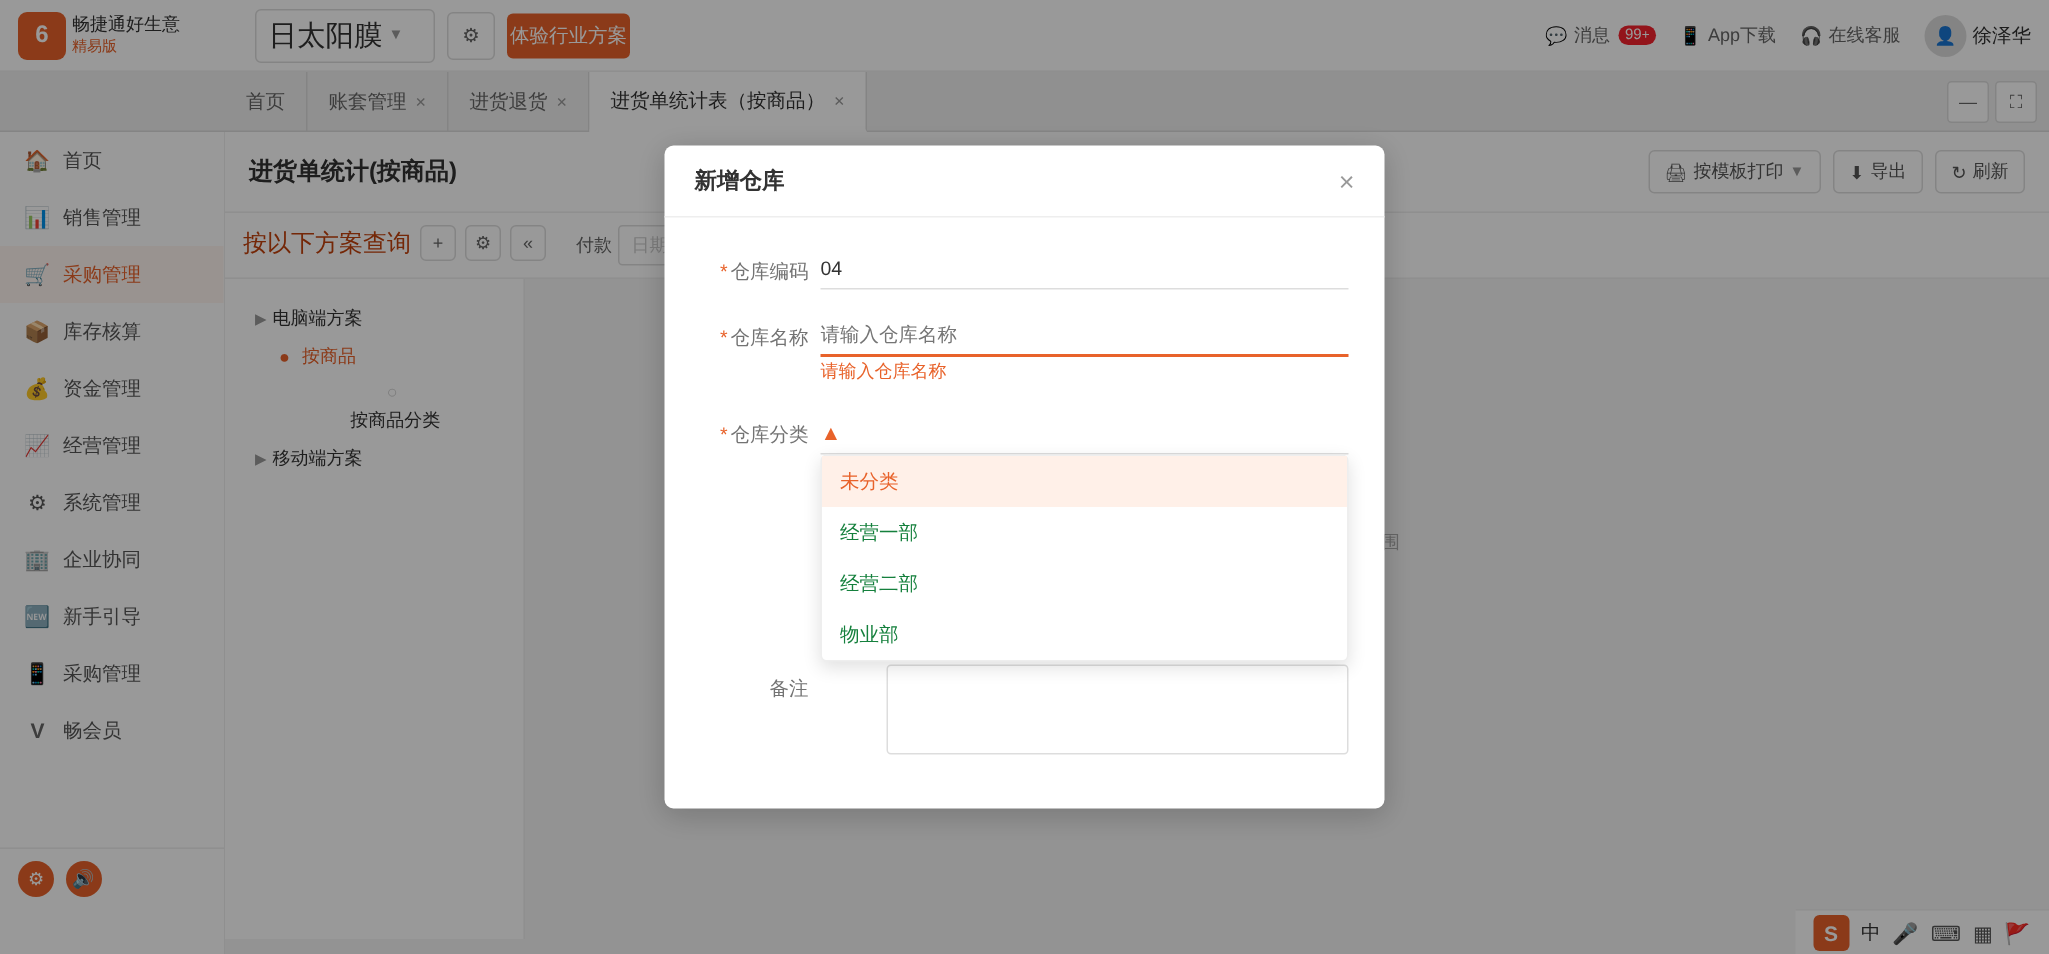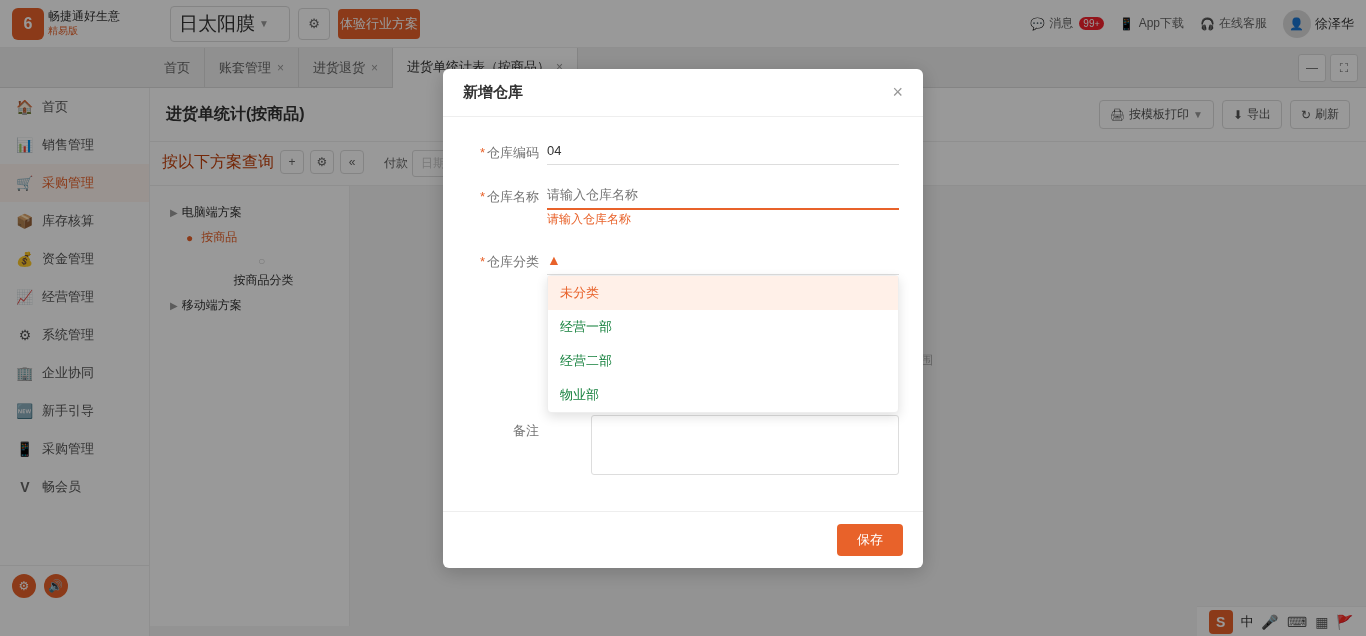--- a/index.html
+++ b/index.html
@@ -437,23 +437,20 @@
           </div>
         </div>
       </div>
 
       <div class="form-row" style="margin-top:140px;gap:44px;">
         <label class="form-label">备注</label>
         <textarea class="form-textarea" style="flex: 1 1 0%; min-height: 60px; border: 1px solid rgb(221, 221, 221); border-radius: 3px; padding: 6px; font-size: 13px; outline: none; resize: none;"></textarea>
       </div>
 
     </div>
-    <div class="modal-footer">
-      <button class="btn-save">保存</button>
-    </div>
   </div>
 </div>
 
 <div class="brand-bar">
   <div class="brand-logo">S</div>
   <span style="font-size:13px;color:#333;">中</span>
   <span style="font-size:14px;color:#555;">🎤</span>
   <span style="font-size:14px;color:#555;">⌨</span>
   <span style="font-size:14px;color:#555;">▦</span>
   <span style="font-size:14px;color:#555;">🚩</span>

